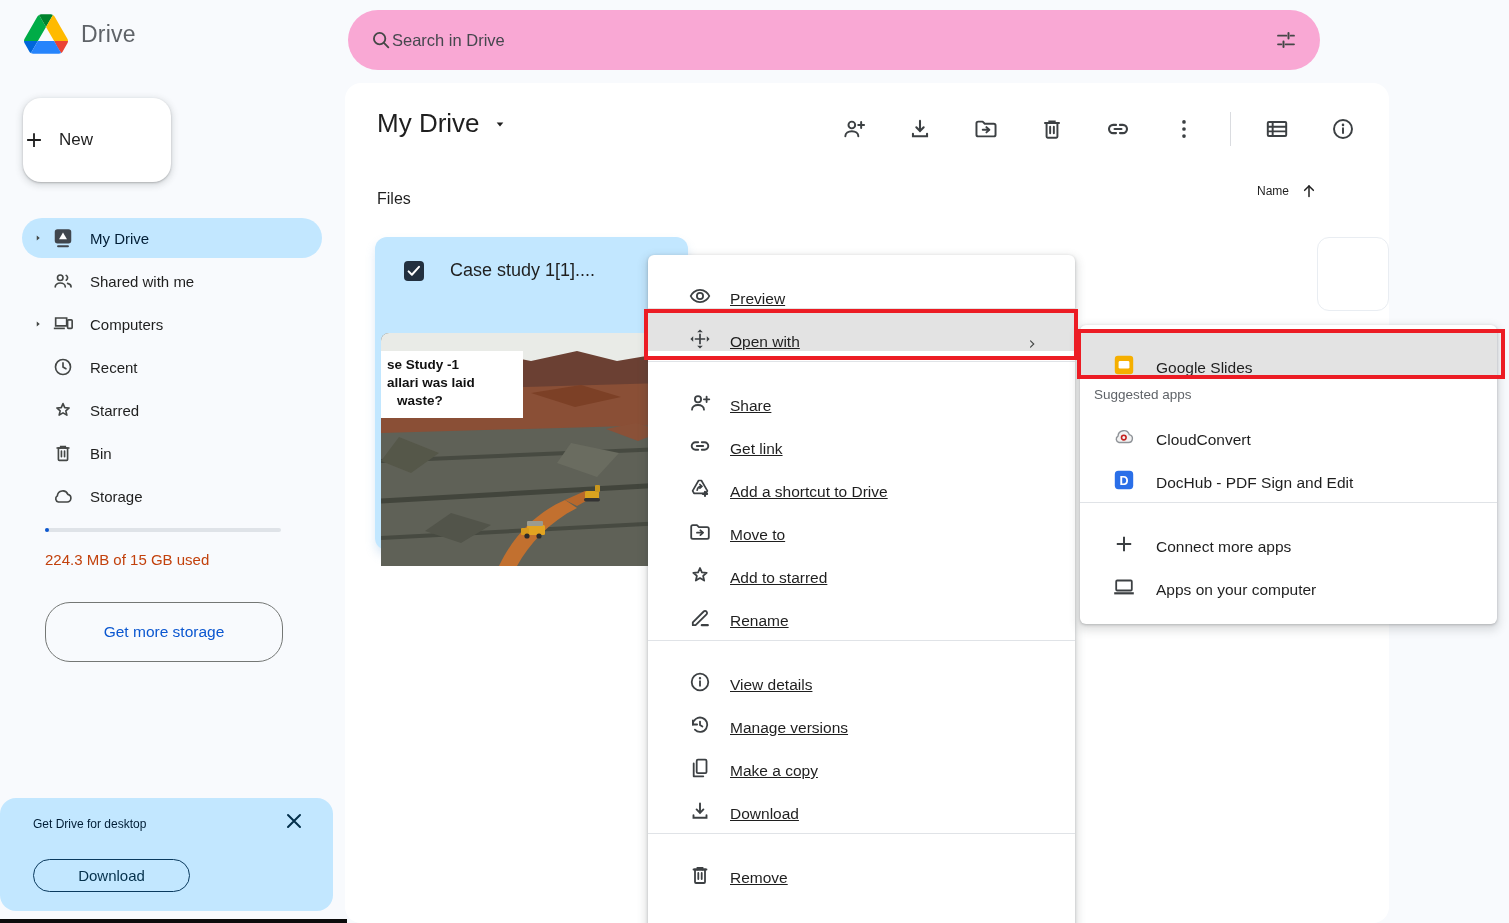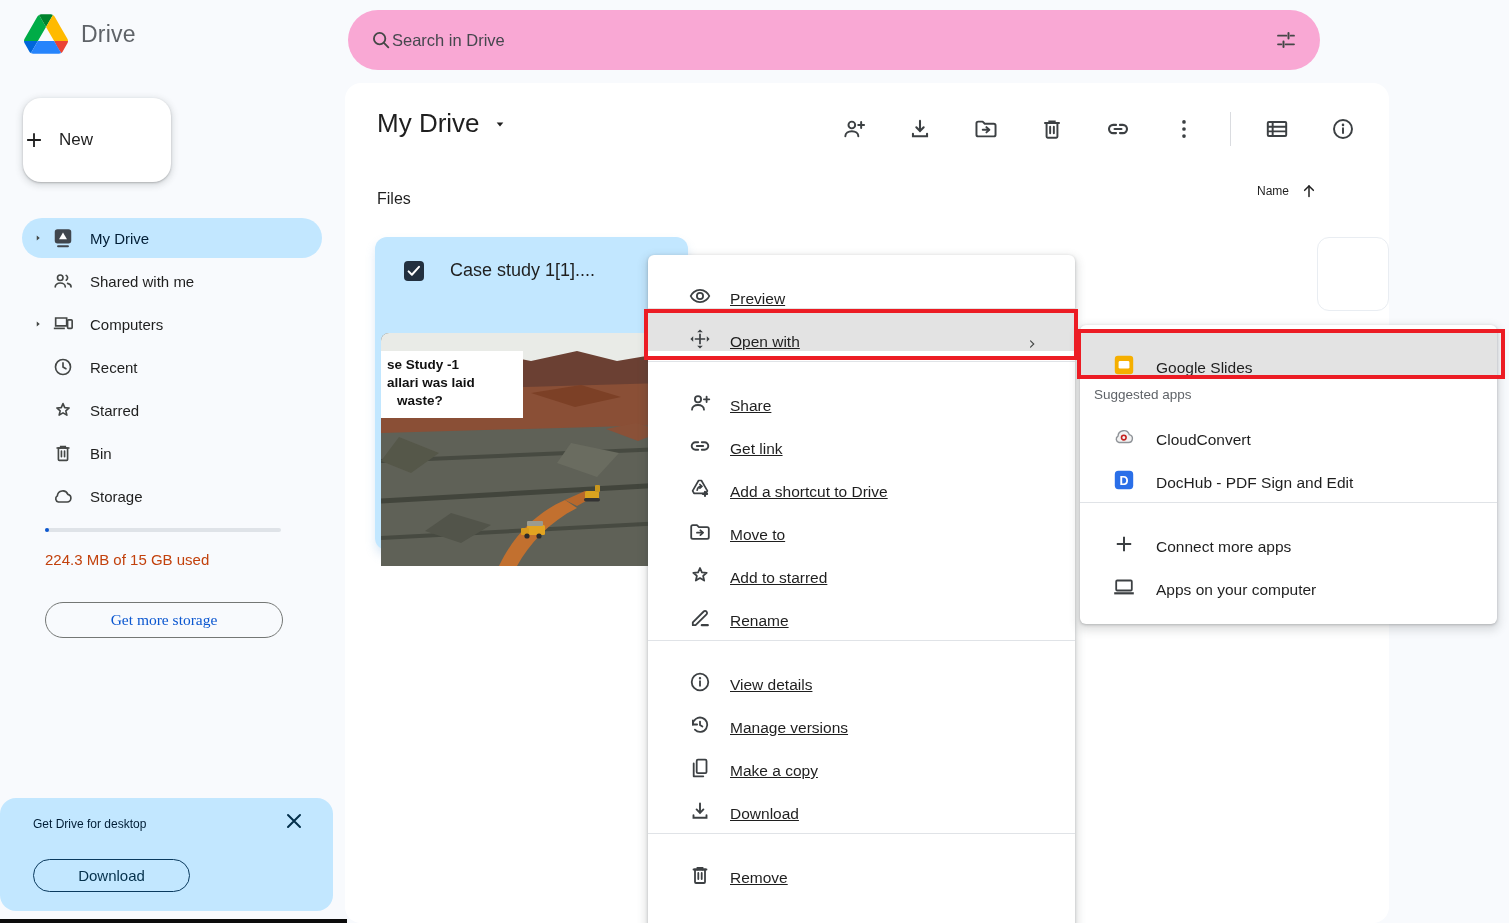--- a/index.html
+++ b/index.html
@@ -42,23 +42,23 @@
     font-size:15px; color:#1f1f1f;
   }
   .nav-item .chev { position:absolute; left:10px; width:12px; color:#444746; }
   .nav-item .nicon { position:absolute; left:30px; width:22px; color:#444746; }
   .nav-item .nlabel { position:absolute; left:68px; }
   .nav-item.selected { background:#c2e7ff; color:#001d35; font-weight:500; }
   .storage-bar { position:absolute; left:45px; top:528px; width:236px; height:4px; background:#dfe3e8; border-radius:2px; }
   .storage-fill { height:4px; background:#0b57d0; border-radius:2px; }
   .storage-text { position:absolute; left:45px; top:551px; font-size:15px; color:#c2410c; }
   .more-storage-btn {
-    position:absolute; left:45px; top:602px; width:238px; height:36px;
+    position:absolute; left:45px; top:602px; width:238px; height:60px;
     border:1px solid #747775; border-radius:25px; background:transparent;
-    font-family:Liberation Serif, serif; font-size:15.5px; font-weight:500; color:#0b57d0;
+    font-family:Liberation Sans, sans-serif; font-size:15.5px; font-weight:500; color:#0b57d0;
     cursor:pointer;
   }
 
   
   .banner { position:absolute; left:0; top:798px; width:333px; height:113px; background:#c2e7ff; border-radius:16px; }
   .banner-title { position:absolute; left:33px; top:19px; font-size:12px; font-weight:500; color:#001d35; }
   .banner-close { position:absolute; right:26px; top:10px; width:26px; height:26px; color:#04304b; }
   .banner-dl {
     position:absolute; left:33px; top:61px; width:157px; height:33px;
     border:1.5px solid #0a3a5e; border-radius:17px; background:transparent;

